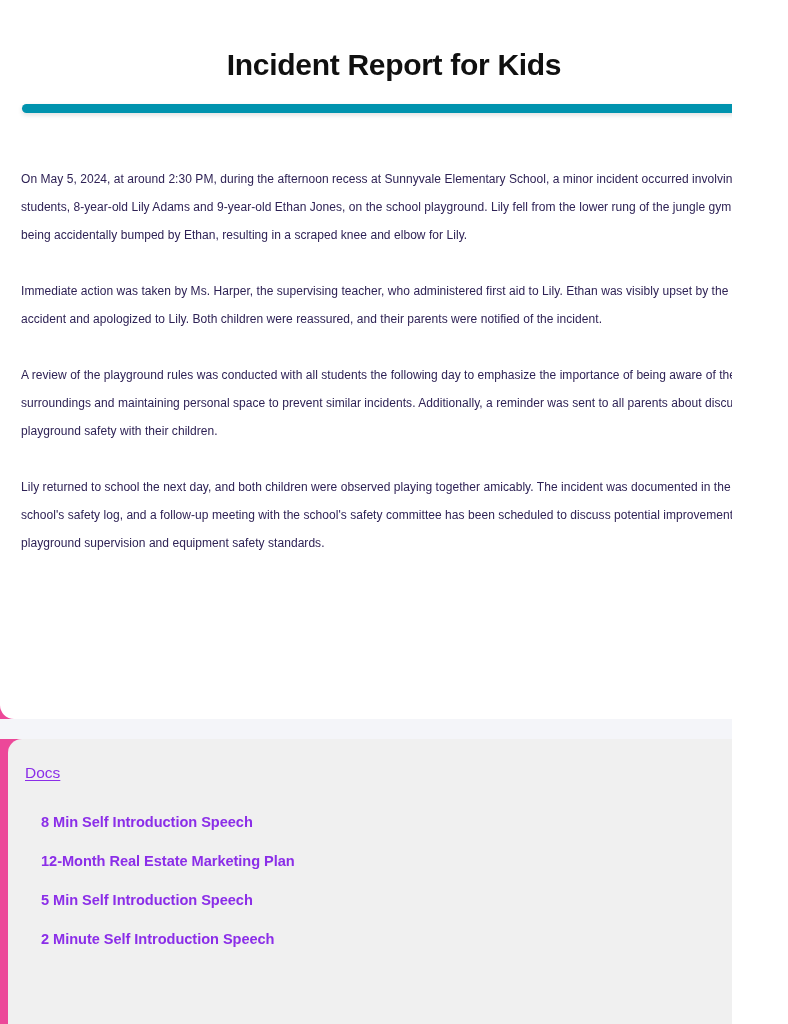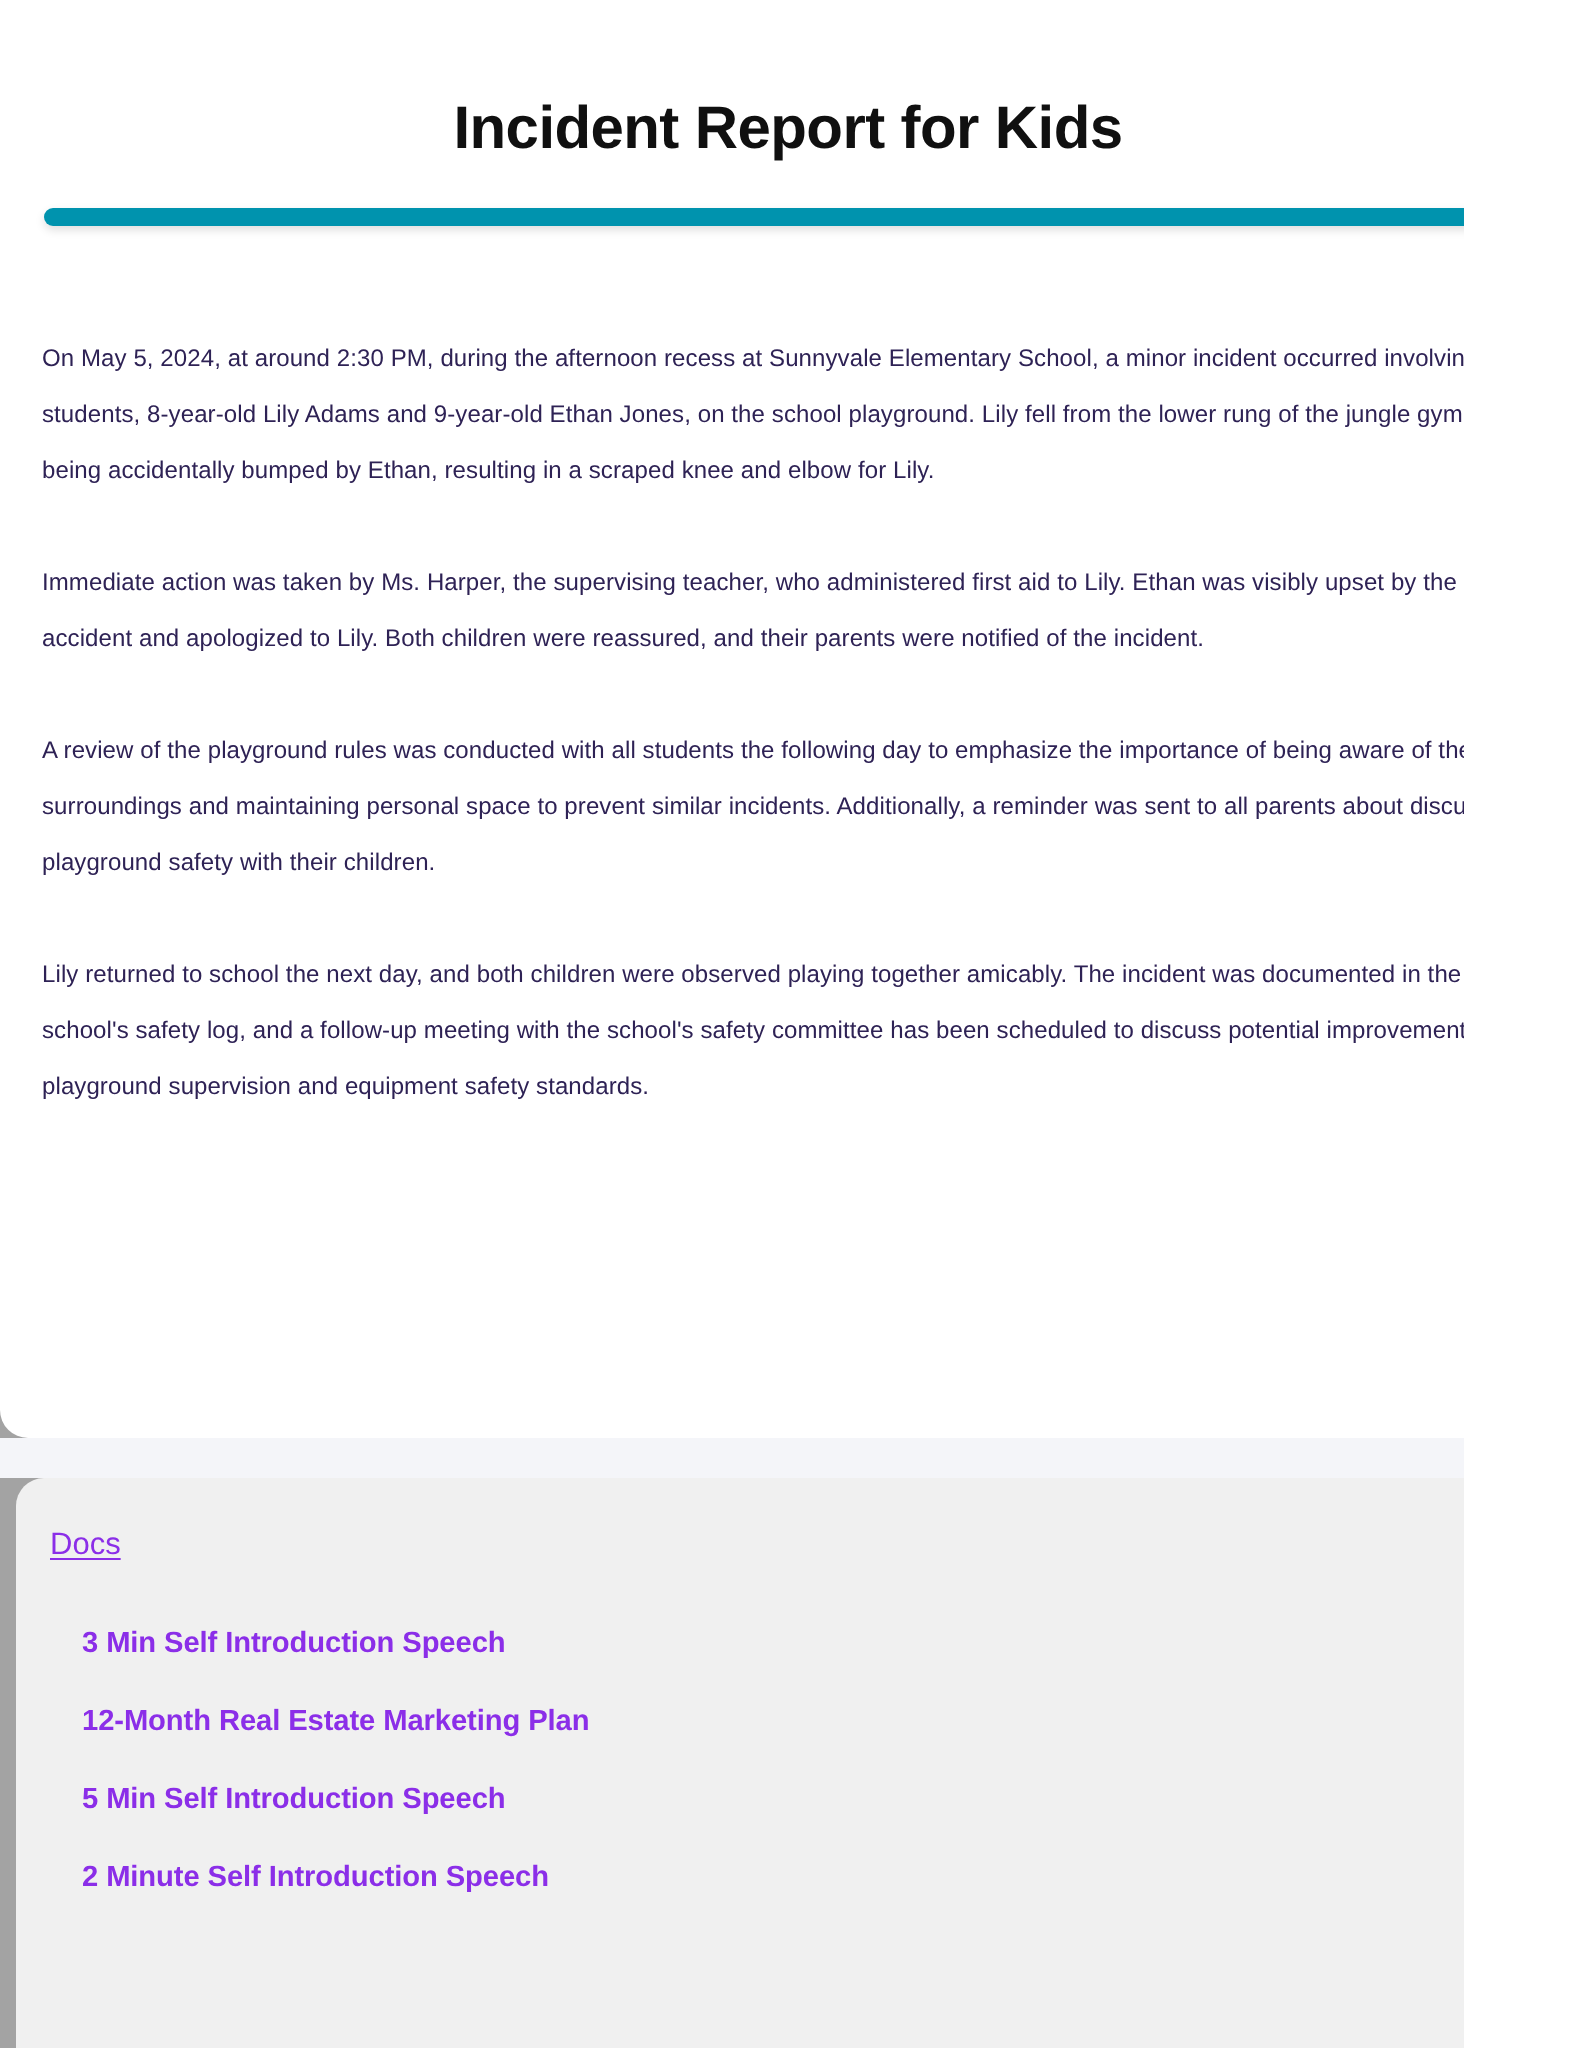--- a/index.html
+++ b/index.html
@@ -10,21 +10,21 @@
     height: 1024px;
     background: #ffffff;
     font-family: "Liberation Sans", sans-serif;
     -webkit-font-smoothing: antialiased;
   }
 
   #page {
     position: relative;
     width: 732px;
     height: 1024px;
-    background: #a3a3a3;
+    background: #ec4899;
     overflow: hidden;
   }
 
   
   .doc-card {
     position: absolute;
     left: 0;
     top: 0;
     width: 788px;
     height: 719px;
@@ -154,21 +154,21 @@
   </div>
 
   <div class="gap-band"></div>
 
   <div class="footer-panel">
 
     <a class="footer-heading">Docs</a>
 
     <ul class="doc-list">
       <li>
-        <a>3 Min Self Introduction Speech</a>
+        <a>8 Min Self Introduction Speech</a>
       </li>
       <li>
         <a>12-Month Real Estate Marketing Plan</a>
       </li>
       <li>
         <a>5 Min Self Introduction Speech</a>
       </li>
       <li>
         <a>2 Minute Self Introduction Speech</a>
       </li>

